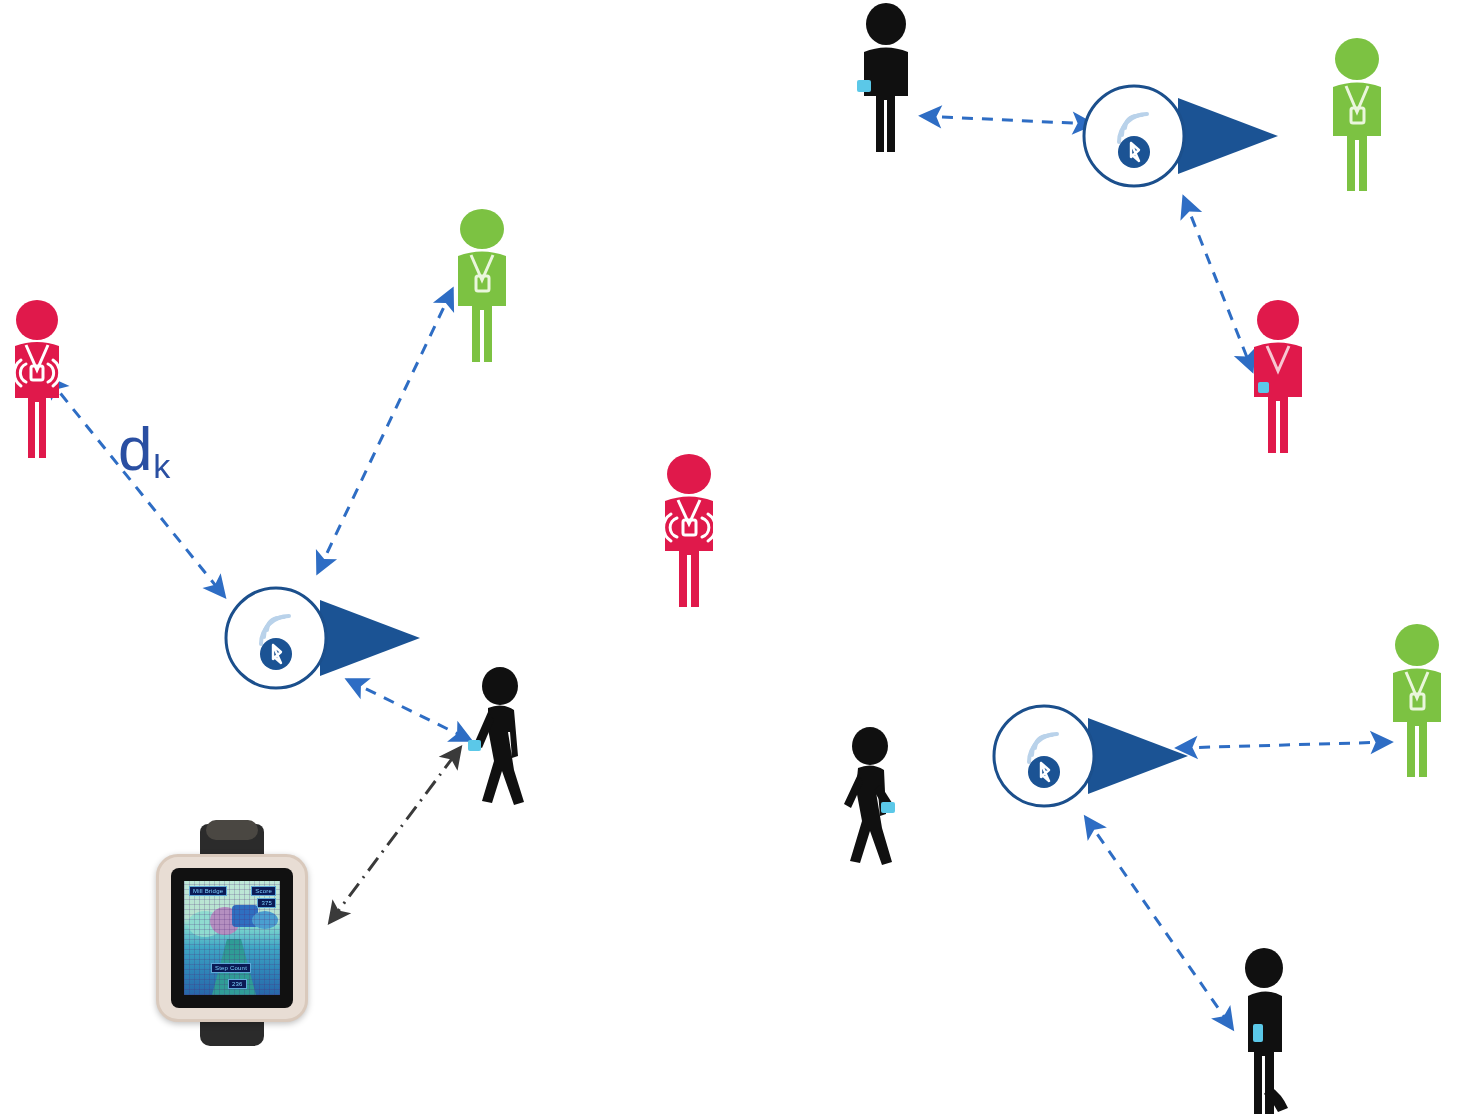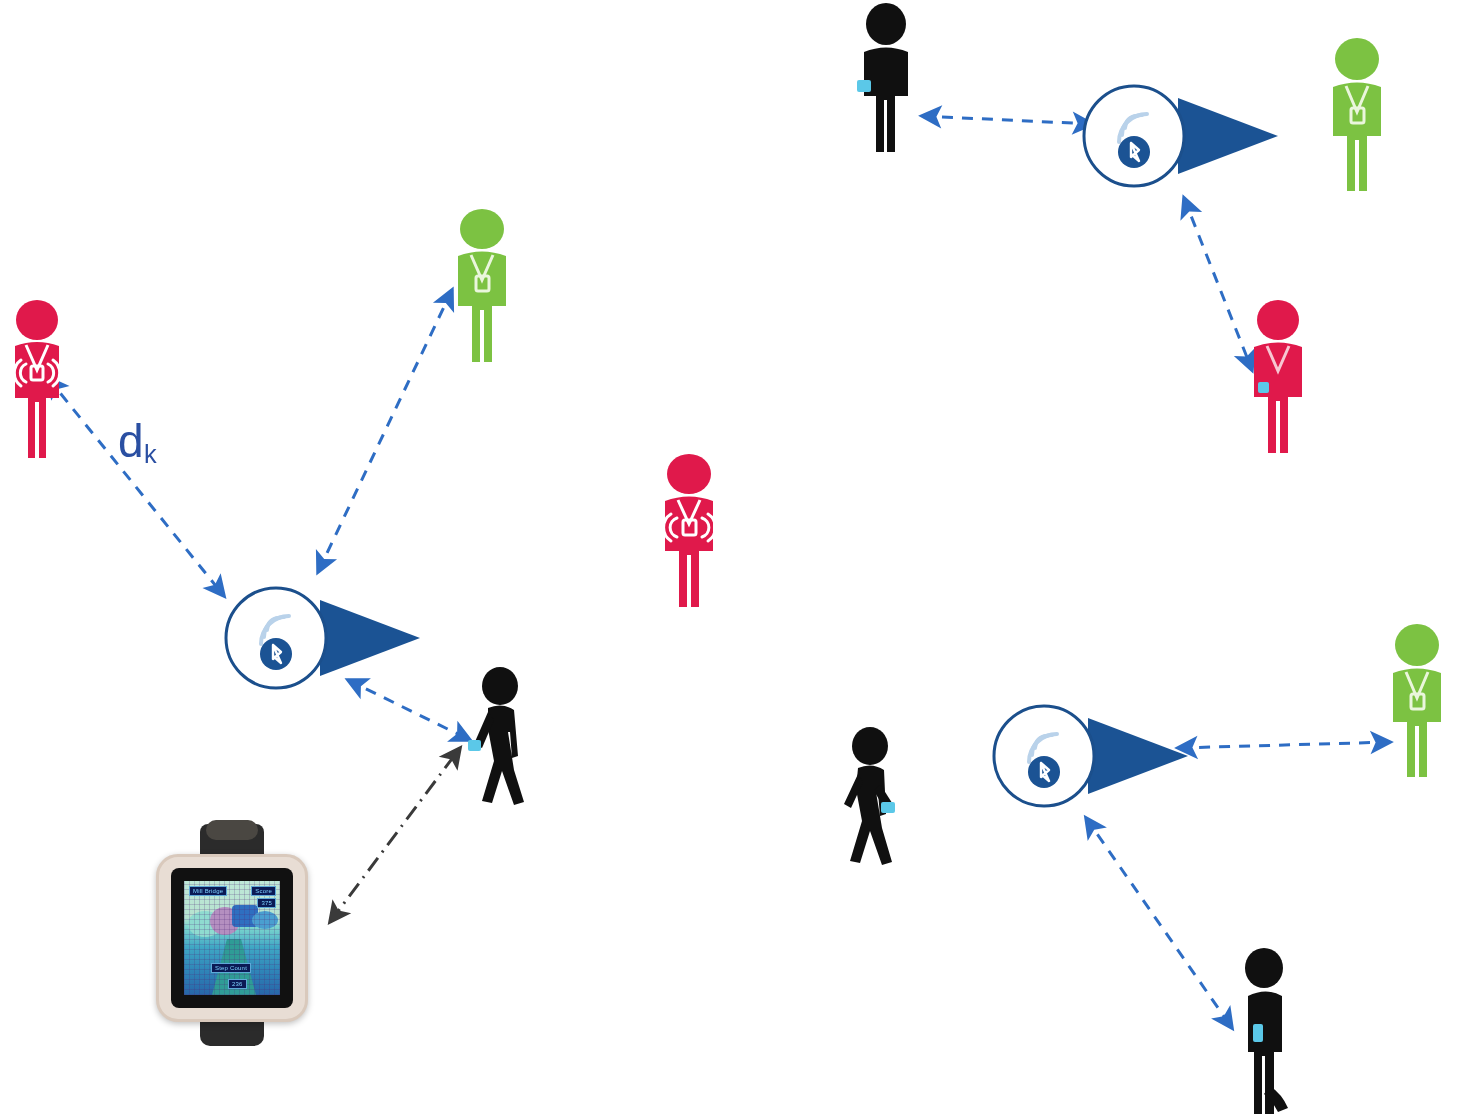--- a/index.html
+++ b/index.html
@@ -25,21 +25,21 @@
   }
   .node{
     position:absolute;
     pointer-events:auto;
   }
   .label-dk{
     position:absolute;
     left:118px;
     top:418px;
     color:#2A4FA2;
-    font-size:46px;
+    font-size:62px;
     font-family:"Liberation Sans", sans-serif;
     line-height:1;
     white-space:nowrap;
     user-select:none;
   }
   .label-dk sub{
     font-size:0.55em;
     vertical-align:baseline;
     position:relative;
     top:0.22em;

